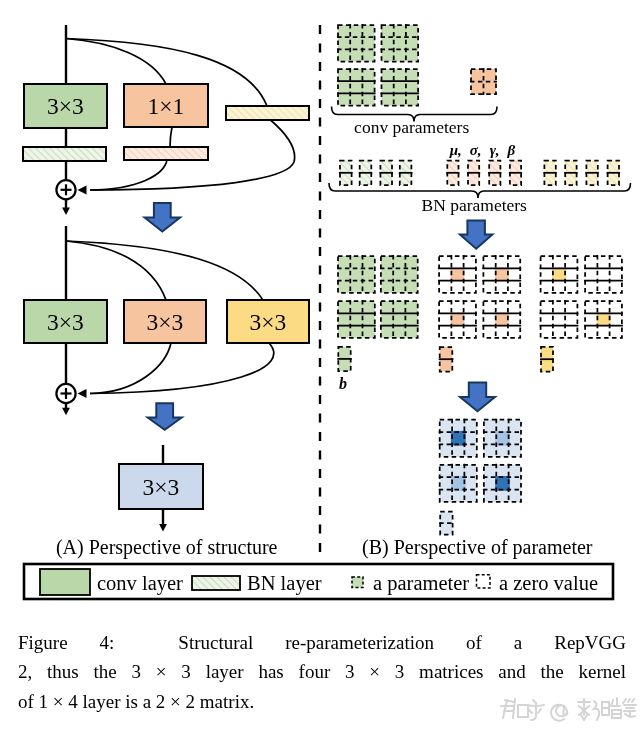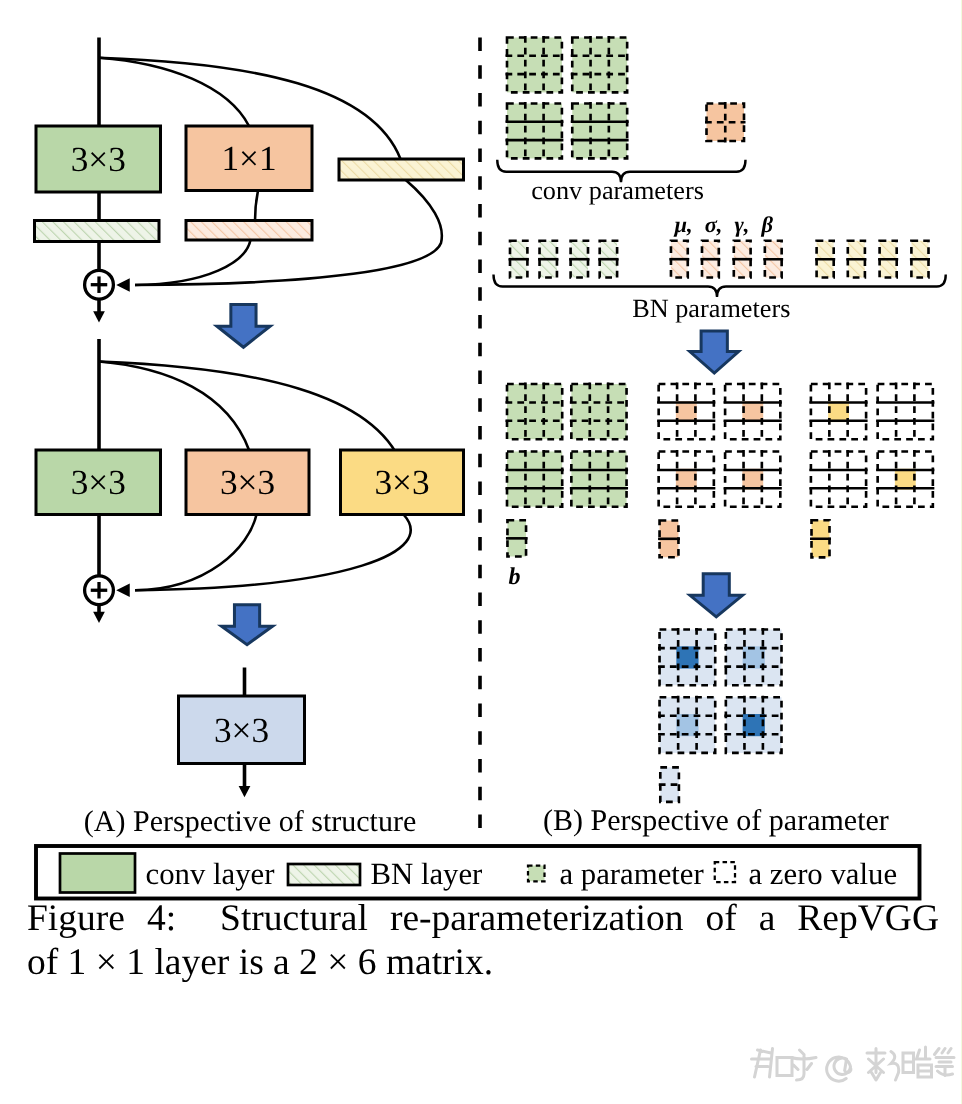--- a/index.html
+++ b/index.html
@@ -4,22 +4,22 @@
 html,body{margin:0;padding:0;background:#fff;}
 #fig{position:relative;width:641px;height:736px;background:#bef264;overflow:hidden;}
 svg text{font-family:"Liberation Serif",serif;fill:#000;}
 .gd{stroke:#000;stroke-width:1.75;stroke-dasharray:4.5,3.4;fill:none;}
 .gs{stroke:#000;stroke-width:1.75;fill:none;}
 .box{stroke:#000;stroke-width:2;}
 .lbl{font-size:23.5px;}
 .cap{font-size:20px;}
 .cap2{font-size:17.5px;}
 .leg{font-size:20.5px;}
-#caption{position:absolute;left:18px;top:598px;width:608px;
- font-family:"Liberation Serif",serif;font-size:25px;line-height:29.3px;color:#000;}
+#caption{position:absolute;left:18px;top:628px;width:608px;
+ font-family:"Liberation Serif",serif;font-size:19px;line-height:29.3px;color:#000;}
 #caption .j{text-align:justify;text-align-last:justify;}
 #caption div{height:29.3px;overflow:visible;}
 </style></head>
 <body>
 <div id="fig">
 <svg width="641" height="736" viewBox="0 0 641 736">
 <defs>
  <pattern id="hg" width="5" height="5" patternTransform="rotate(-45)" patternUnits="userSpaceOnUse">
    <rect width="5" height="5" fill="#eef4e8"></rect>
           <line x1="0" y1="0" x2="0" y2="5" stroke="#bdd5b0" stroke-width="1.5"></line>
@@ -267,15 +267,16 @@
 <text x="373" y="589.5" class="leg">a parameter</text>
 <rect x="476.5" y="574.7" width="13.5" height="13.3" fill="#fff" stroke="#000" stroke-width="1.5" stroke-dasharray="3,2.2"></rect>
 <text x="499" y="589.5" class="leg">a zero value</text>
 <g stroke="#d4d4d4" stroke-width="2" fill="none" stroke-linecap="round">
 <path d="M507,700 l-4,18 M501,706 h13 M504,711 h8 M515,699 l-2,19 M505,700 l9,2 M518,705 h10 v12 h-10 z M527,705 q8,2 17,0 M533,700 l3,3 M529,710 l3,3 M541,709 l-3,4 M536,703 v13 q0,4 -5,4 M562,711 m5,0 a5.5,5.5 0 1,1 -2.7,-4.9 l-1.2,7.6 a2,2 0 0,0 4,-1.5 a8,8 0 1,0 -3,6.8 M578,702 h12 M584,699 v16 M579,706 l10,9 M589,706 l-10,9 M581,715 l3,5 M587,715 l-3,5 M594,701 q5,3 0,8 q6,-1 5,6 l-2,5 M602,702 h7 v13 h-7 z M602,708 h7 M613,700 l-2,6 h9 M617,698 v8 M612,710 h9 v8 h-9 z M612,714 h9 M626,699 l-3,4 M630,699 l-2,3 M634,699 l-2,3 M624,705 h12 M626,708 h8 M624,711 h11 M625,714 q4,4 10,2 M630,711 v6"></path>
 </g>
 </g>
 </svg>
 <div id="caption">
 <div class="j">Figure 4: &nbsp;Structural re-parameterization of a RepVGG</div>
-<div>of 1 × 1 layer is a 2 × 6 matrix.</div>
+<div class="j">2, thus the 3 × 3 layer has four 3 × 3 matrices and the kernel</div>
+<div>of 1 × 4 layer is a 2 × 2 matrix.</div>
 </div>
 </div>
 
 </body></html>

